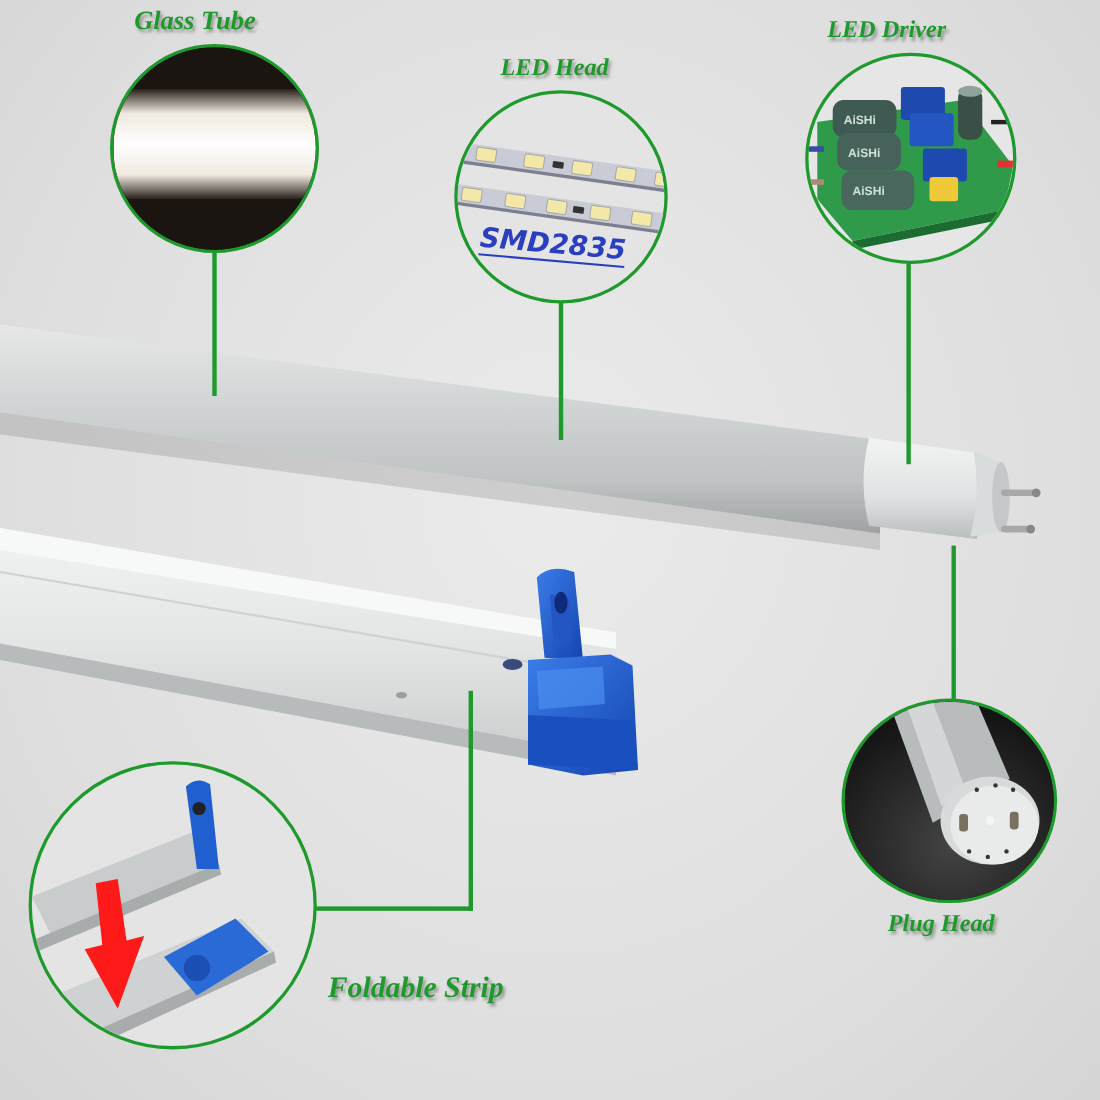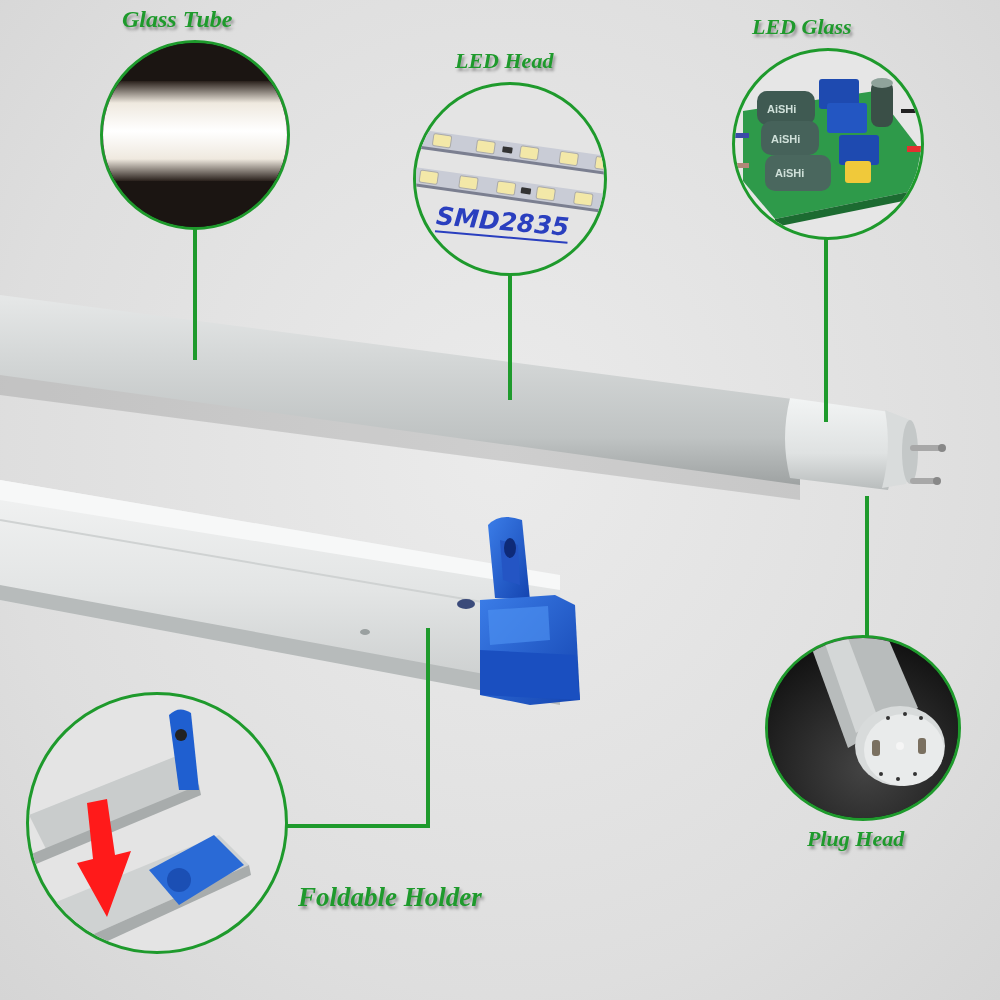--- a/index.html
+++ b/index.html
@@ -104,21 +104,21 @@
         <rect x="82" y="98" width="18" height="12" rx="2" fill="#f3e8a8" stroke="#aaa" stroke-width="1"></rect>
         <rect x="106" y="101" width="10" height="6" rx="1" fill="#333"></rect>
         <rect x="122" y="98" width="18" height="12" rx="2" fill="#f3e8a8" stroke="#aaa" stroke-width="1"></rect>
         <rect x="160" y="98" width="18" height="12" rx="2" fill="#f3e8a8" stroke="#aaa" stroke-width="1"></rect>
       </g>
     </svg>
     <div style="position:absolute;left:20px;top:122px;font-size:25px;font-weight:bold;font-style:italic;color:#2a3fbf;transform:rotate(5deg);border-bottom:2px solid #2a3fbf;font-family:'DejaVu Sans',sans-serif;">SMD2835</div>
   </div>
   <div class="line" style="left:508px;top:274px;width:4px;height:126px;"></div>
 
-  <div class="label" style="left:752px;top:14px;font-size:22px;">LED Glass</div>
+  <div class="label" style="left:752px;top:14px;font-size:22px;">LED Driver</div>
   <div class="circle" style="left:732px;top:48px;width:192px;height:192px;background:#e6e6e6;">
     <svg width="192" height="192">
       <path d="M8,60 L140,40 L186,100 L178,140 L40,168 L8,130 Z" fill="#2e9a4a"></path>
       <path d="M40,168 L178,140 L178,148 L40,176 Z" fill="#1c6b31"></path>
       <rect x="0" y="82" width="14" height="5" fill="#3a4aa8"></rect>
       <rect x="0" y="112" width="14" height="5" fill="#b08878"></rect>
       <rect x="172" y="95" width="22" height="6" fill="#e53030"></rect>
       <rect x="166" y="58" width="26" height="4" fill="#222"></rect>
       <rect x="22" y="40" width="58" height="34" rx="10" fill="#3f5a52"></rect>
       <rect x="26" y="70" width="58" height="34" rx="10" fill="#46625a"></rect>
@@ -171,15 +171,15 @@
       <path d="M0,160 L170,90 L172,100 L0,172 Z" fill="#a8acac"></path>
       <path d="M140,20 Q150,10 162,18 L170,95 L150,95 Z" fill="#1f5fd0"></path>
       <circle cx="152" cy="40" r="6" fill="#222"></circle>
       <path d="M20,210 L190,140 L220,170 L40,250 Z" fill="#cfd2d2"></path>
       <path d="M40,250 L220,170 L222,180 L44,262 Z" fill="#a8acac"></path>
       <path d="M120,175 L185,140 L215,170 L150,210 Z" fill="#2a6ad6"></path>
       <circle cx="150" cy="185" r="12" fill="#1b4fb4"></circle>
       <path d="M58,108 L78,104 L86,160 L102,156 L78,222 L48,168 L64,164 Z" fill="#ff1a1a"></path>
     </svg>
   </div>
-  <div class="label" style="left:298px;top:882px;font-size:27px;">Foldable Holder</div>
+  <div class="label" style="left:298px;top:882px;font-size:27px;">Foldable Strip</div>
 
 </div>
 
 </body></html>

